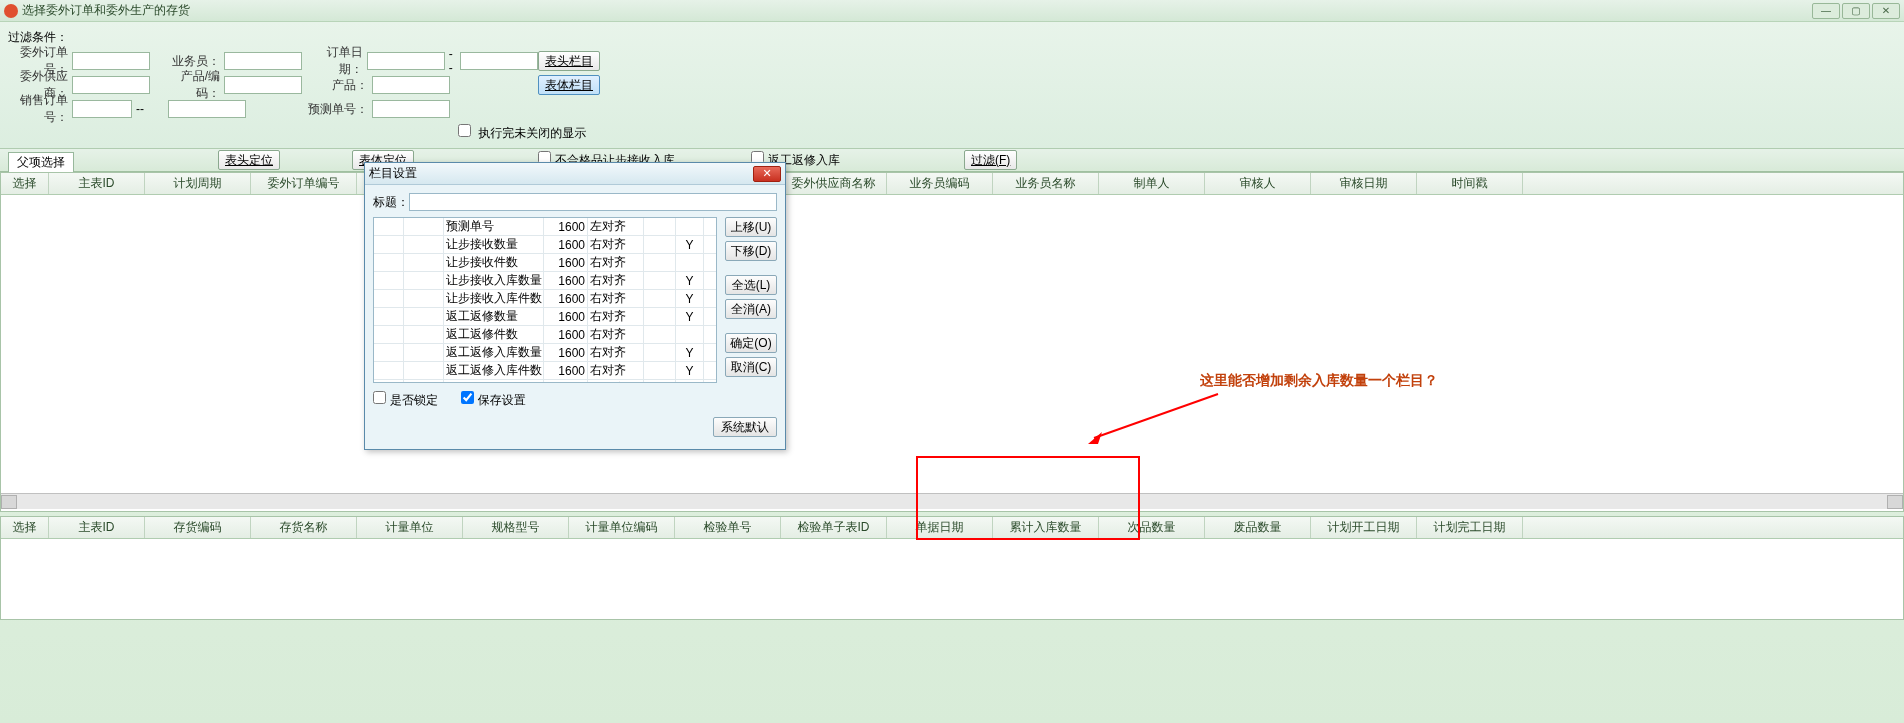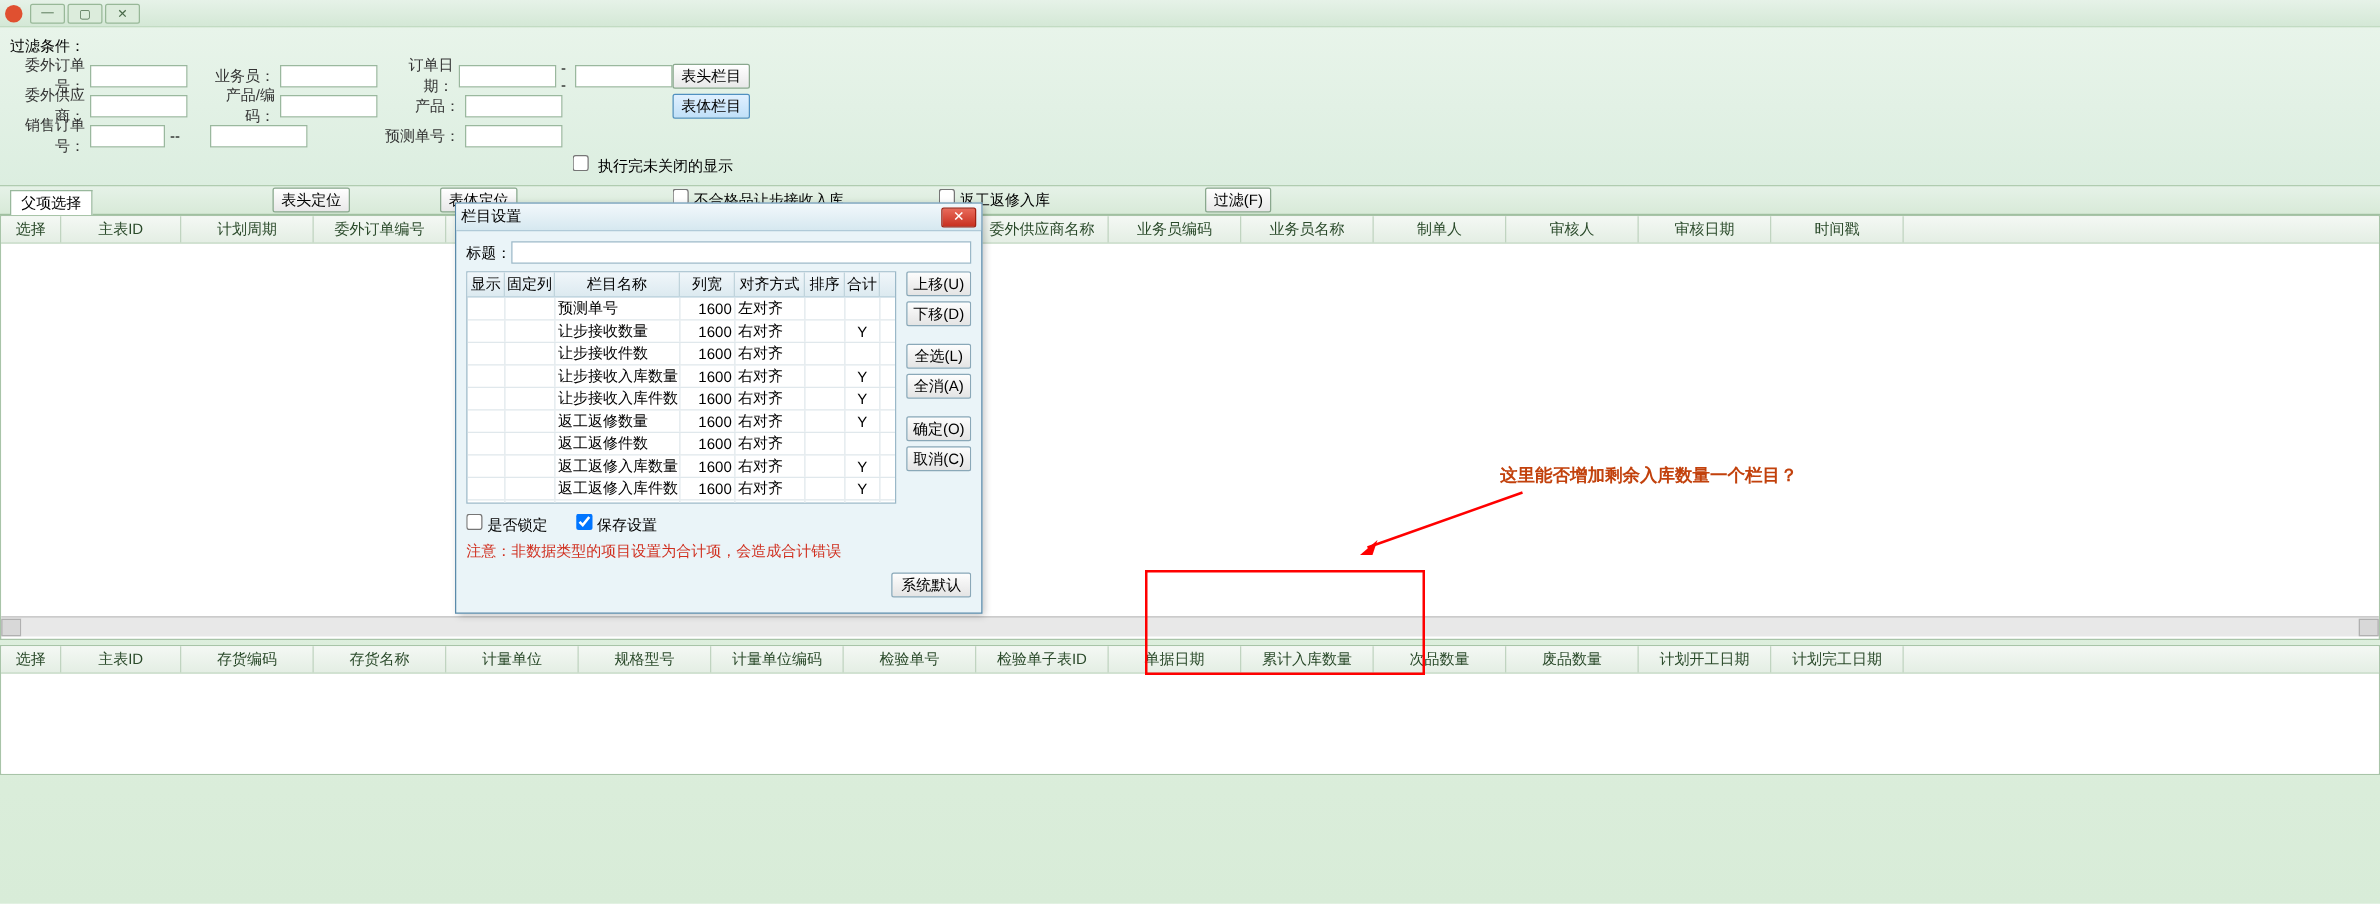--- a/index.html
+++ b/index.html
@@ -33,21 +33,21 @@
 .filter-input { width: 78px; height: 18px; border: 1px solid #9ab89e; background: #fff; padding: 0 2px; }
 .filter-sep { margin: 0 4px; }
 .filter-col { display: flex; align-items: center; }
 .col1 { width: 160px; }
 .col2 { width: 140px; }
 .col3 { width: 230px; }
 .col4 { width: 120px; display: flex; align-items: center; }
 .btn-small {
   height: 20px; padding: 0 6px; background: linear-gradient(#fff,#e8e8e8);
   border: 1px solid #8aa88e; border-radius: 2px; cursor: pointer;
-  display: inline-flex; align-items: center; font-size: 12px;
+  display: inline-flex; align-items: center; font-size: 12px; text-decoration: underline;
 }
 .btn-body-col { background: linear-gradient(#e0f0ff,#c0e0f8); border-color: #5090c0; }
 
 .toolbar-row {
   display: flex; align-items: center; height: 24px;
   background: linear-gradient(#e6f2e8,#d8ead8);
   border-top: 1px solid #b0ccb0;
   border-bottom: 1px solid #a0c0a0;
   padding: 0 8px;
   gap: 32px;
@@ -115,20 +115,21 @@
 .anno-arrow { position:absolute; left:1088px; top:388px; width:140px; height:56px; pointer-events:none;}
 .anno-box { position:absolute; left:916px; top:456px; width:224px; height:84px; border:2px solid #f00; pointer-events:none;}
 
 .grid1-wrap { height: 340px; }
 </style>
 </head>
 <body>
 
 <div class="titlebar">
   <div class="icon"></div>
+  <div class="title">选择委外订单和委外生产的存货</div>
   <div class="winbtn">—</div>
   <div class="winbtn">▢</div>
   <div class="winbtn">✕</div>
 </div>
 
 <div class="filter-area">
   <div class="filter-row">
     <span>过滤条件：</span>
   </div>
   <div class="filter-row">
@@ -256,29 +257,20 @@
     <span class="t">栏目设置</span>
     <div class="dlg-close">✕</div>
   </div>
   <div class="dlg-body">
     <div class="dlg-row">
       <span style="width:36px">标题：</span>
       <input class="dlg-input" style="">
     </div>
     <div class="dlg-inner">
       <div class="dlg-table-wrap">
-        <div class="dlg-table-head">
-          <div class="dth wA">显示</div>
-          <div class="dth wB">固定列</div>
-          <div class="dth wC">栏目名称</div>
-          <div class="dth wD" style="justify-content:center">列宽</div>
-          <div class="dth wE">对齐方式</div>
-          <div class="dth wF">排序</div>
-          <div class="dth wG">合计</div>
-        </div>
         <div class="dlg-table-body" id="dlg-rows">
             <div class="dtr">
               <div class="dtc wA"></div>
               <div class="dtc wB"></div>
               <div class="dtc wC">预测单号</div>
               <div class="dtc wD">1600</div>
               <div class="dtc wE">左对齐</div>
               <div class="dtc wF"></div>
               <div class="dtc wG"></div>
             </div>
@@ -373,21 +365,20 @@
         <div class="dlg-btn">全消(A)</div>
         <div style="height:10px"></div>
         <div class="dlg-btn">确定(O)</div>
         <div class="dlg-btn">取消(C)</div>
       </div>
     </div>
     <div class="dlg-footer">
       <label><input type="checkbox" class="cb" style=""><span>是否锁定</span></label>
       <span style="width:16px;display:inline-block"></span>
       <label><input type="checkbox" class="cb" checked="" style=""><span>保存设置</span></label>
-      <div class="warn">注意：非数据类型的项目设置为合计项，会造成合计错误</div>
       <div class="dlg-bottom">
         <div class="dlg-btn" style="width:64px">系统默认</div>
       </div>
     </div>
   </div>
 </div>
 
 <div class="anno-text">这里能否增加剩余入库数量一个栏目？</div>
 <svg class="anno-arrow">
   <line x1="130" y1="6" x2="6" y2="50" stroke="#f00" stroke-width="2"></line>

